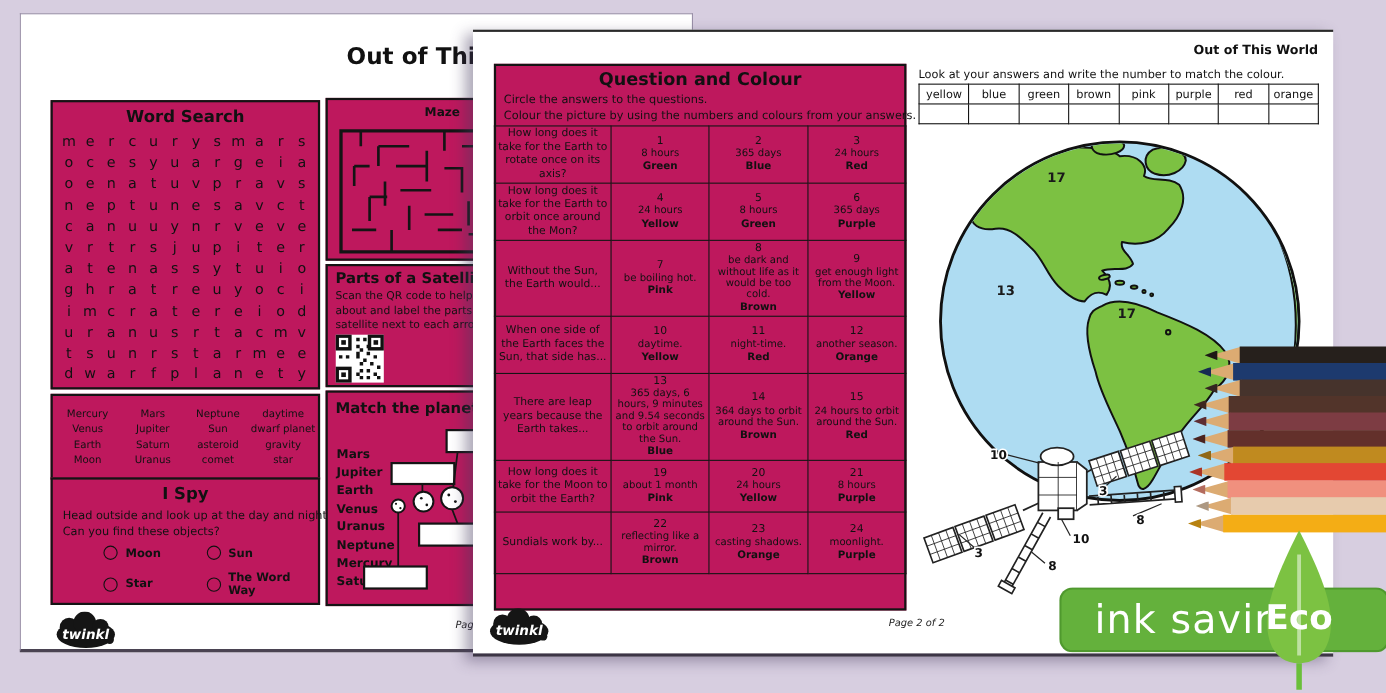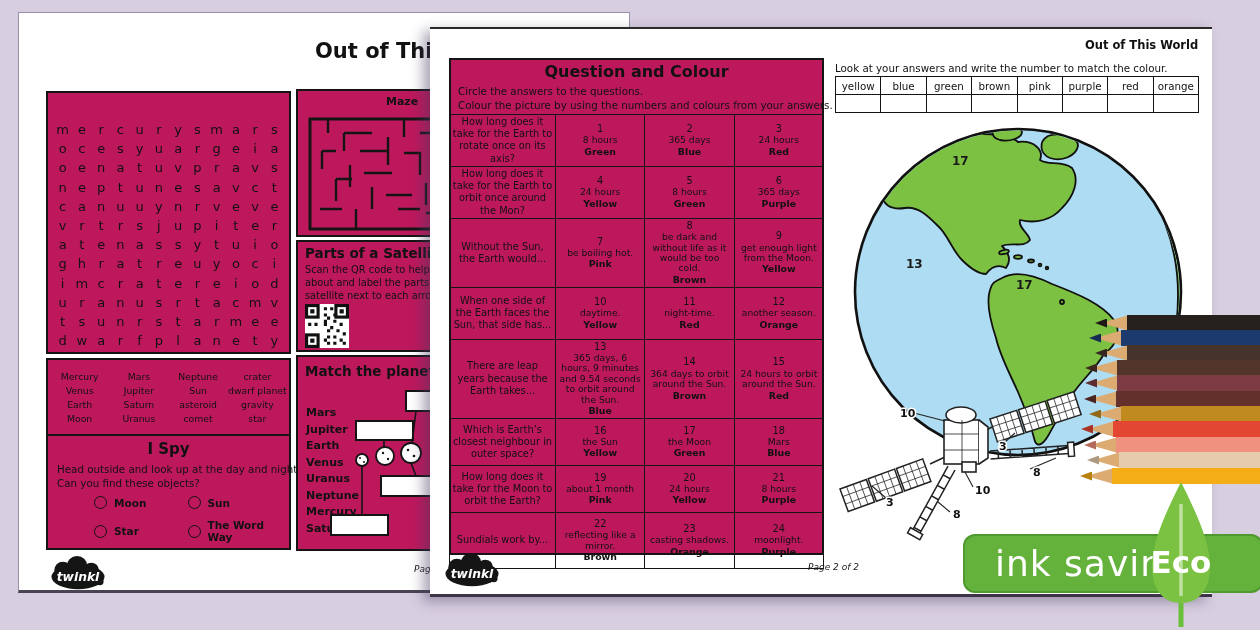--- a/index.html
+++ b/index.html
@@ -66,20 +66,21 @@
             font-size:31px;font-weight:bold;color:#fff;z-index:7}
   svg text{font-family:"DejaVu Sans",sans-serif}
 </style>
 </head>
 <body style="background: rgb(215, 206, 224);">
 
 <div class="page" id="back-page">
   <div id="back-title">Out of This World</div>
 
   <div class="box" id="ws-box">
+    <div class="box-title">Word Search</div>
     <div id="ws-grid">
         <span>m</span>
         <span>e</span>
         <span>r</span>
         <span>c</span>
         <span>u</span>
         <span>r</span>
         <span>y</span>
         <span>s</span>
         <span>m</span>
@@ -218,21 +219,21 @@
         <span>e</span>
         <span>t</span>
         <span>y</span>
       </div>
   </div>
 
   <div class="box" id="wb-box">
       <span>Mercury</span>
       <span>Mars</span>
       <span>Neptune</span>
-      <span>crater</span>
+      <span>daytime</span>
       <span>Venus</span>
       <span>Jupiter</span>
       <span>Sun</span>
       <span>dwarf planet</span>
       <span>Earth</span>
       <span>Saturn</span>
       <span>asteroid</span>
       <span>gravity</span>
       <span>Moon</span>
       <span>Uranus</span>
@@ -443,38 +444,20 @@
             </td>
             <td class="opt">
               <div class="num">14</div>
               <div class="ans">364 days to orbit around the Sun.</div>
               <div class="colr">Brown</div>
             </td>
             <td class="opt">
               <div class="num">15</div>
               <div class="ans">24 hours to orbit around the Sun.</div>
               <div class="colr">Red</div>
-            </td>
-          </tr>
-          <tr style="height: 47px;">
-            <td class="q" style="width: 101px;">Which is Earth’s closest neighbour in outer space?</td>
-            <td class="opt">
-              <div class="num">16</div>
-              <div class="ans">the Sun</div>
-              <div class="colr">Yellow</div>
-            </td>
-            <td class="opt">
-              <div class="num">17</div>
-              <div class="ans">the Moon</div>
-              <div class="colr">Green</div>
-            </td>
-            <td class="opt">
-              <div class="num">18</div>
-              <div class="ans">Mars</div>
-              <div class="colr">Blue</div>
             </td>
           </tr>
           <tr style="height: 47px;">
             <td class="q" style="width: 101px; margin-top: 32px;">How long does it take for the Moon to orbit the Earth?</td>
             <td class="opt">
               <div class="num">19</div>
               <div class="ans">about 1 month</div>
               <div class="colr">Pink</div>
             </td>
             <td class="opt">

